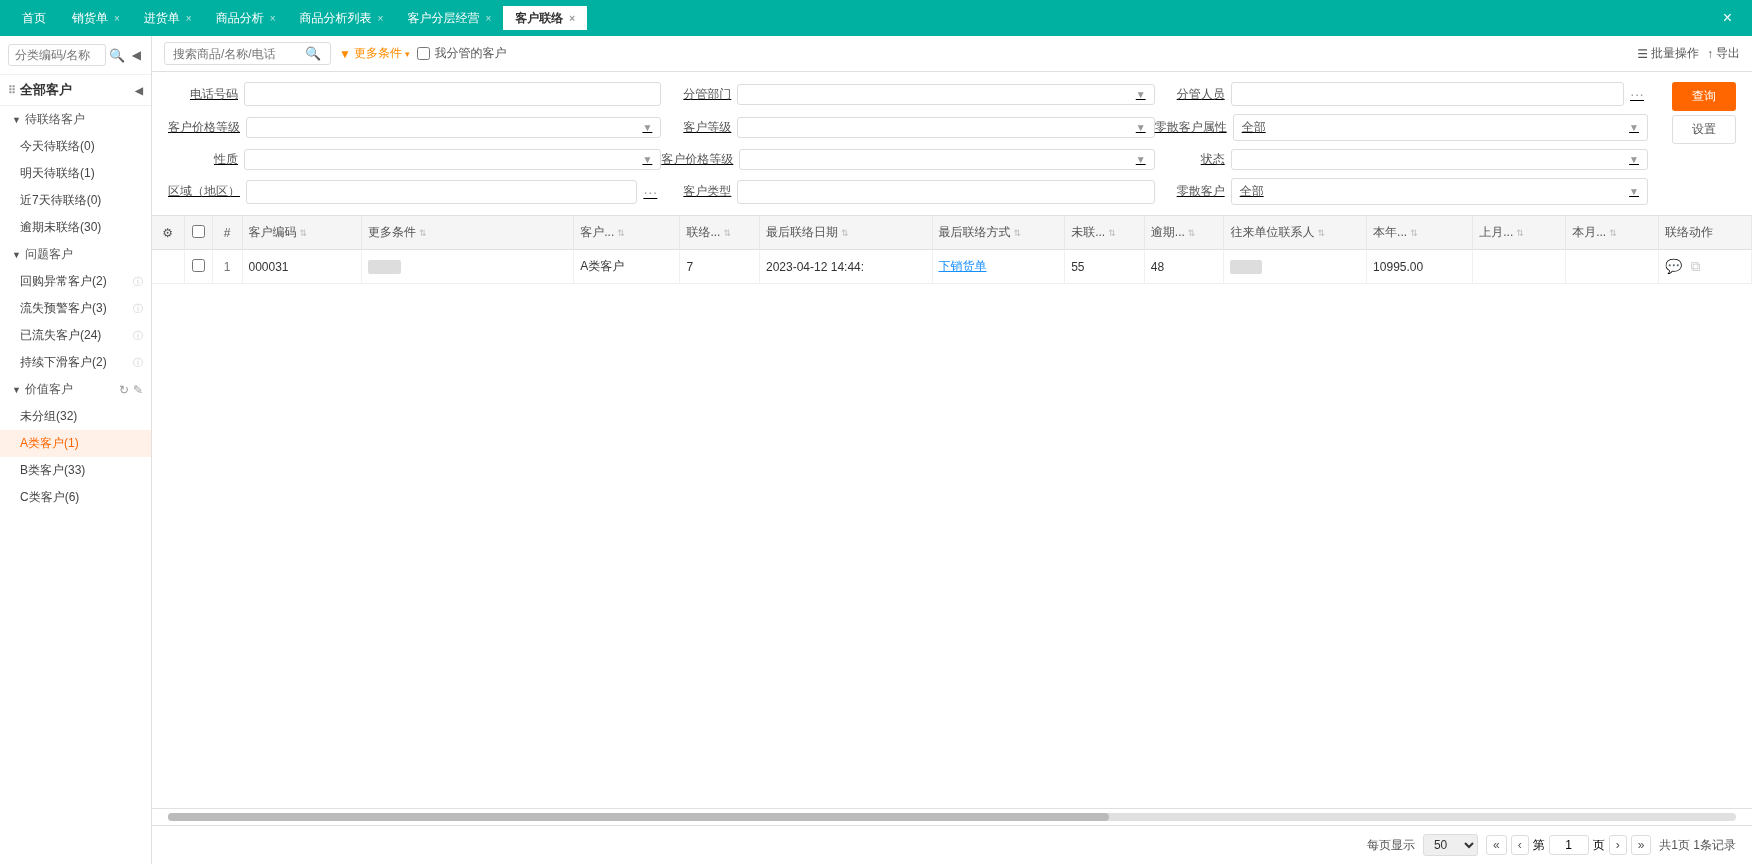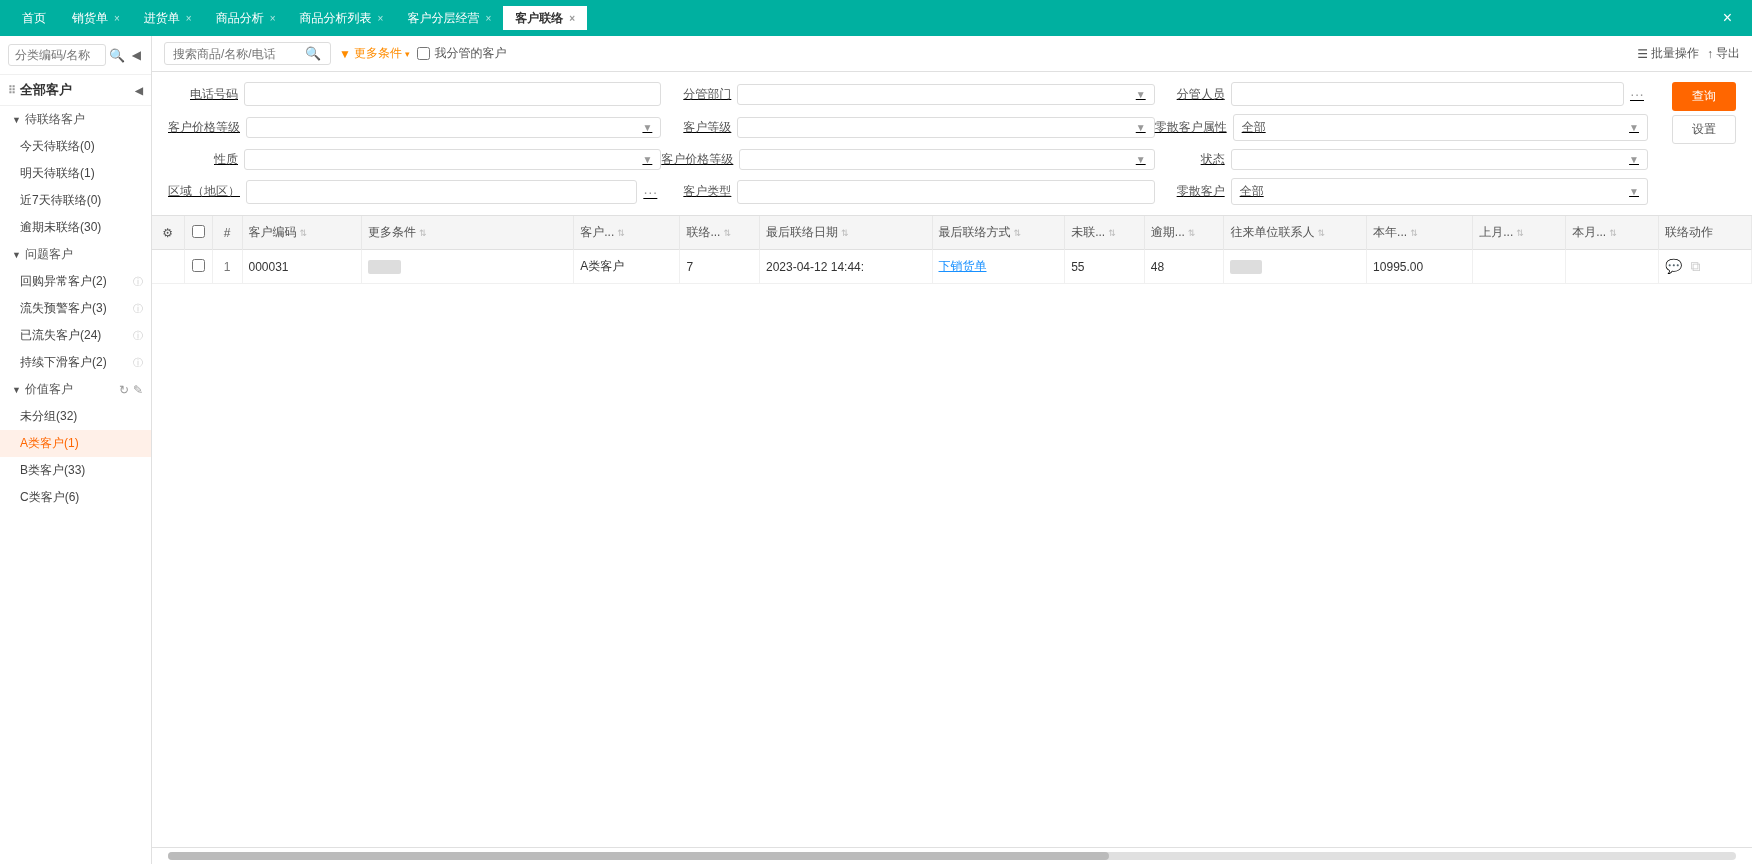--- a/index.html
+++ b/index.html
@@ -700,15 +700,33 @@
         </tbody>
       </table>
     </div>
 
     <div class="scroll-bar-area">
       <div class="h-scrollbar">
         <div class="h-scrollbar-thumb"></div>
       </div>
     </div>
 
+    <div class="pagination">
+      <span class="page-size-label">每页显示</span>
+      <select class="page-size-select">
+        <option>50</option>
+        <option>100</option>
+        <option>200</option>
+      </select>
+      <div class="page-nav">
+        <button class="page-nav-btn">«</button>
+        <button class="page-nav-btn">‹</button>
+        <span>第</span>
+        <input class="page-input" type="text" value="1" style="">
+        <span>页</span>
+        <button class="page-nav-btn">›</button>
+        <button class="page-nav-btn">»</button>
+      </div>
+      <span class="total-label">共1页 1条记录</span>
+    </div>
 
   </div>
 </div>
 
 </body></html>

